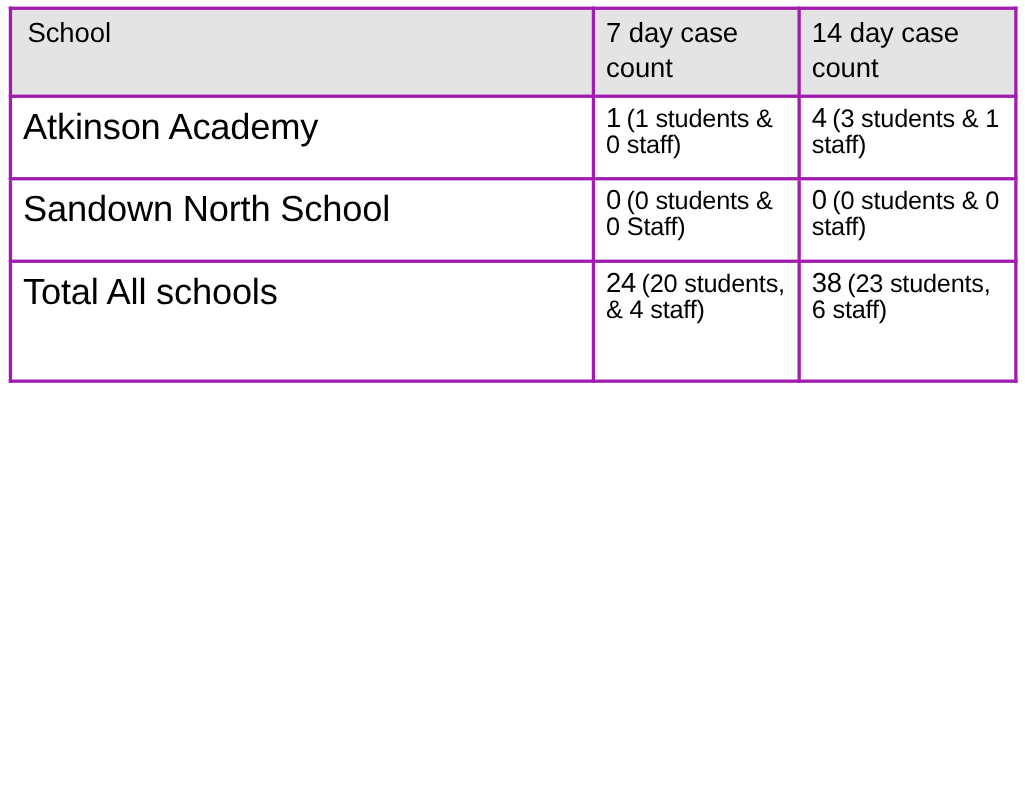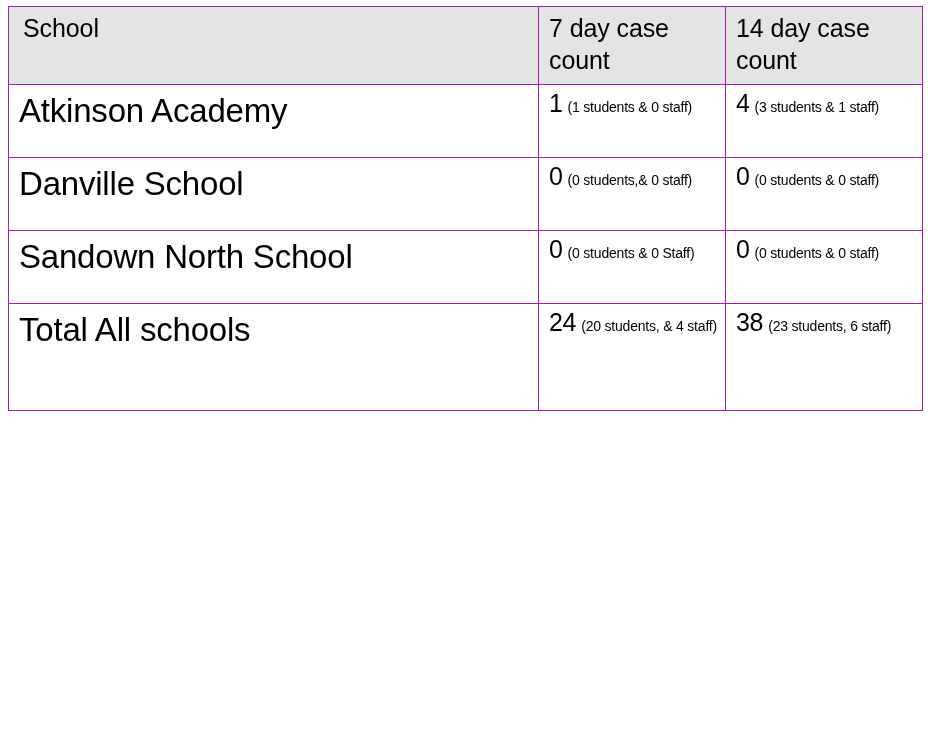--- a/index.html
+++ b/index.html
@@ -30,21 +30,21 @@
     width: 914px;
     background: #ffffff;
   }
 
   table.case-table col.col-school  { width: 530px; }
   table.case-table col.col-seven   { width: 187px; }
   table.case-table col.col-fourteen{ width: 197px; }
 
   table.case-table th,
   table.case-table td {
-    border: 1px solid #a21caf;
+    border: 3px solid #a21caf;
     vertical-align: top;
     padding: 6px 8px 8px 10px;
     text-align: left;
     font-weight: normal;
   }
 
   
   thead th {
     background: #e4e4e4;
     font-size: 25px;
@@ -67,21 +67,21 @@
   
   td.count-cell {
     line-height: 1.0;
     padding-top: 7px;
   }
   .count-num {
     font-size: 25px;
     letter-spacing: -0.3px;
   }
   .count-detail {
-    font-size: 14px;
+    font-size: 23px;
     letter-spacing: -0.2px;
     word-spacing: 0px;
   }
 
   
   tr.r-atkinson   td { height: 58px; }
   tr.r-danville   td { height: 58px; }
   tr.r-pollard    td { height: 58px; }
   tr.r-sandown    td { height: 58px; }
   tr.r-tlc        td { height: 58px; }
@@ -116,31 +116,20 @@
         <td class="count-cell">
           <span class="count-num">1</span>
           <span class="count-detail"> (1 students &amp; 0 staff)</span>
         </td>
         <td class="count-cell">
           <span class="count-num">4</span>
           <span class="count-detail"> (3 students &amp; 1 staff)</span>
         </td>
       </tr>
 
-      <tr class="r-danville">
-        <td class="school-name">Danville School</td>
-        <td class="count-cell">
-          <span class="count-num">0</span>
-          <span class="count-detail"> (0 students,&amp; 0 staff)</span>
-        </td>
-        <td class="count-cell">
-          <span class="count-num">0</span>
-          <span class="count-detail"> (0 students &amp; 0 staff)</span>
-        </td>
-      </tr>
 
 
       <tr class="r-sandown">
         <td class="school-name">Sandown North School</td>
         <td class="count-cell">
           <span class="count-num">0</span>
           <span class="count-detail"> (0 students &amp; 0 Staff)</span>
         </td>
         <td class="count-cell">
           <span class="count-num">0</span>

